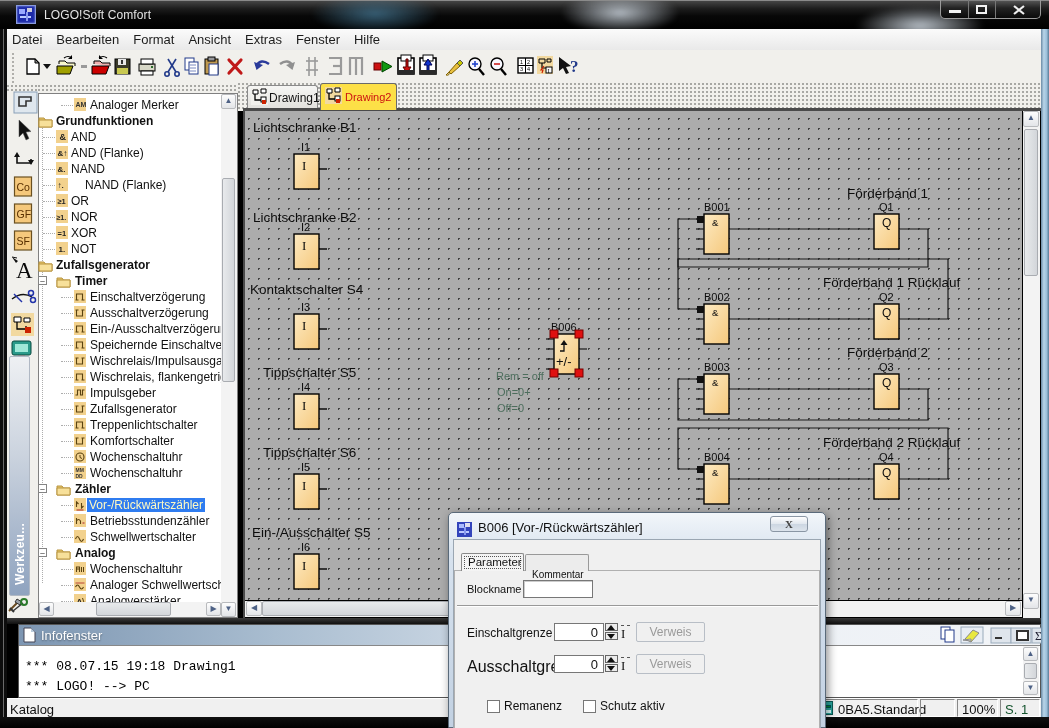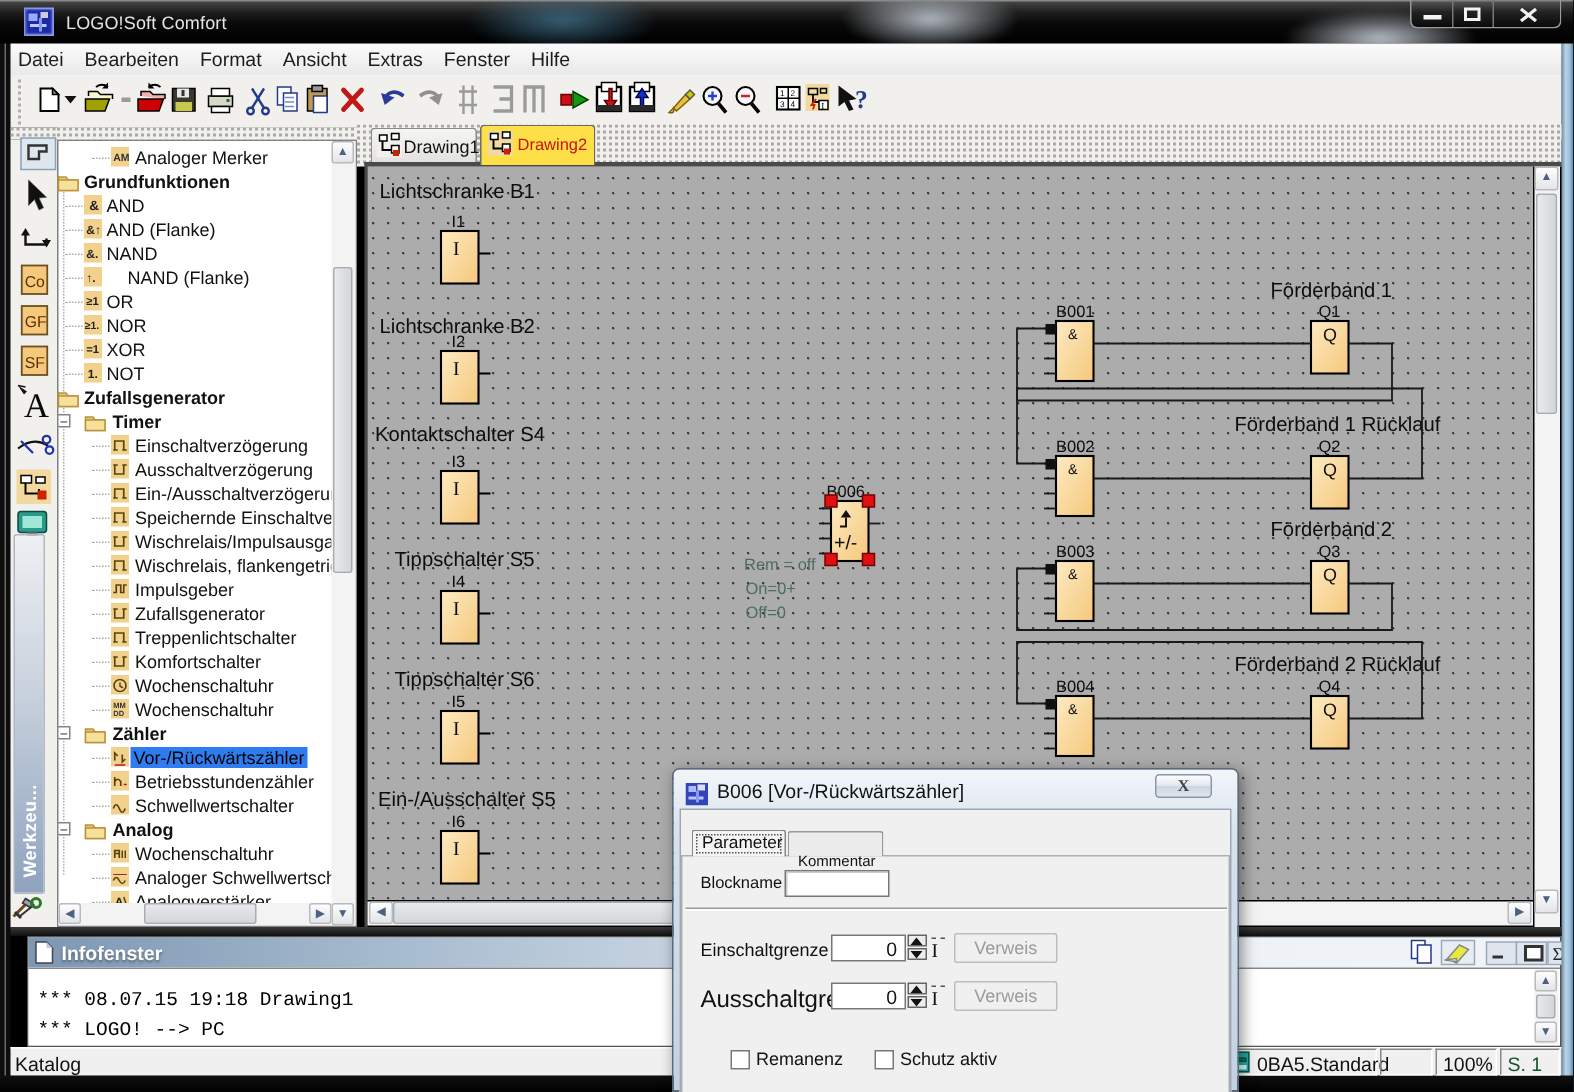--- a/index.html
+++ b/index.html
@@ -436,21 +436,21 @@
             <path d="M1 5h13v7H1z" fill="#f7e09a" stroke="#b89440"></path>
           </svg></span>
         <b style="position:absolute;left:37px">Zähler</b>
       </div>
 <div class="trow" style="left:0px;top:404px">
         <span class="abs" style="left:23px;top:8px;width:12px;height:1px;border-top:1px dotted #adadad"></span>
         <span class="ticon" style="left:36px;top:1px"><svg width="12" height="13" viewBox="0 0 11 13">
             <path d="M2 9V4l2 2M4 6L2 4M7 5v5l2 -2M9 8l-2 2" fill="none" stroke="#5a4210" stroke-width="1.1"></path>
             <path d="M2 12h7" stroke="#a22" stroke-width="1"></path>
           </svg></span>
-        <span class="abs" style="left:49px;top:1px;height:14px;line-height:14px;background:#2f7cf0;color:#000000;padding:0 2px">Vor-/Rückwärtszähler</span>
+        <span class="abs" style="left:49px;top:1px;height:14px;line-height:14px;background:#2f7cf0;color:#fef9c3;padding:0 2px">Vor-/Rückwärtszähler</span>
       </div>
 <div class="trow" style="left:0px;top:420px">
         <span class="abs" style="left:23px;top:8px;width:12px;height:1px;border-top:1px dotted #adadad"></span>
         <span class="ticon" style="left:36px;top:1px"><svg width="12" height="13" viewBox="0 0 11 13">
             <path d="M2 4v6M2 7q2 -3 4 0v3" fill="none" stroke="#5a4210" stroke-width="1.1"></path>
             <path d="M8 9h2" stroke="#a22"></path>
           </svg></span>
         <span class="abs" style="left:52px">Betriebsstundenzähler</span>
       </div>
 <div class="trow" style="left:0px;top:436px">
@@ -655,21 +655,21 @@
 <div class="sbtn" style="left:760px;top:0px;width:16px;height:15px">▶</div>
 <div class="thumbh" style="left:17px;top:0px;width:193px;height:15px"></div>
     </div>
     <div class="abs" style="left:7px;top:618px;width:1034px;height:6px;background:linear-gradient(#3a3a3a,#101010)"></div>
 <div class="abs" style="left:18px;top:624px;width:1023px;height:74px;background:#f0f0f0;border:1px solid #555">
 <div class="abs" style="left:0;top:0;width:1021px;height:20px;background:linear-gradient(90deg,#71central,#fff);background:linear-gradient(90deg,#7d96b2,#a9bdd0 25%,#d3dde8 50%,#edf1f6 75%,#f2f4f7)"></div>
 <div class="abs" style="left:4px;top:2px;width:13px;height:16px"><svg width="13" height="16">
           <path d="M1 1h7l4 4v10h-11z" fill="#fff" stroke="#445"></path>
           <path d="M8 1l4 4h-4z" fill="#bcd"></path>
         </svg></div>
-<div class="abs" style="left:22px;top:3px;font-size:13px;font-weight:bold;color:#fff;text-shadow:0 1px 2px rgba(0,0,0,.4)">Infofenster</div>
+<div class="abs" style="left:22px;top:3px;font-size:13px;font-weight:normal;color:#fff;text-shadow:0 1px 2px rgba(0,0,0,.4)">Infofenster</div>
 <div class="abs" style="left:0px;top:20px;width:1021px;height:52px;background:#fff;border-top:1px solid #888">
 <div class="abs" style="left:6px;top:13px;font-family:'Liberation Mono',monospace;font-size:13px;color:#000;white-space:pre">*** 08.07.15 19:18 Drawing1</div>
 <div class="abs" style="left:6px;top:33px;font-family:'Liberation Mono',monospace;font-size:13px;color:#000;white-space:pre">*** LOGO! --&gt; PC</div>
 </div>
     </div>
 <svg class="abs" style="left:925px;top:626px" width="116" height="18">
 <rect x="0" y="0" width="116" height="18" fill="none"></rect>
 <g transform="translate(2,0)">
 <rect x="14" y="1" width="9" height="12" fill="#fff" stroke="#223a8a"></rect>
         <rect x="18" y="4" width="9" height="12" fill="#fff" stroke="#223a8a"></rect>

